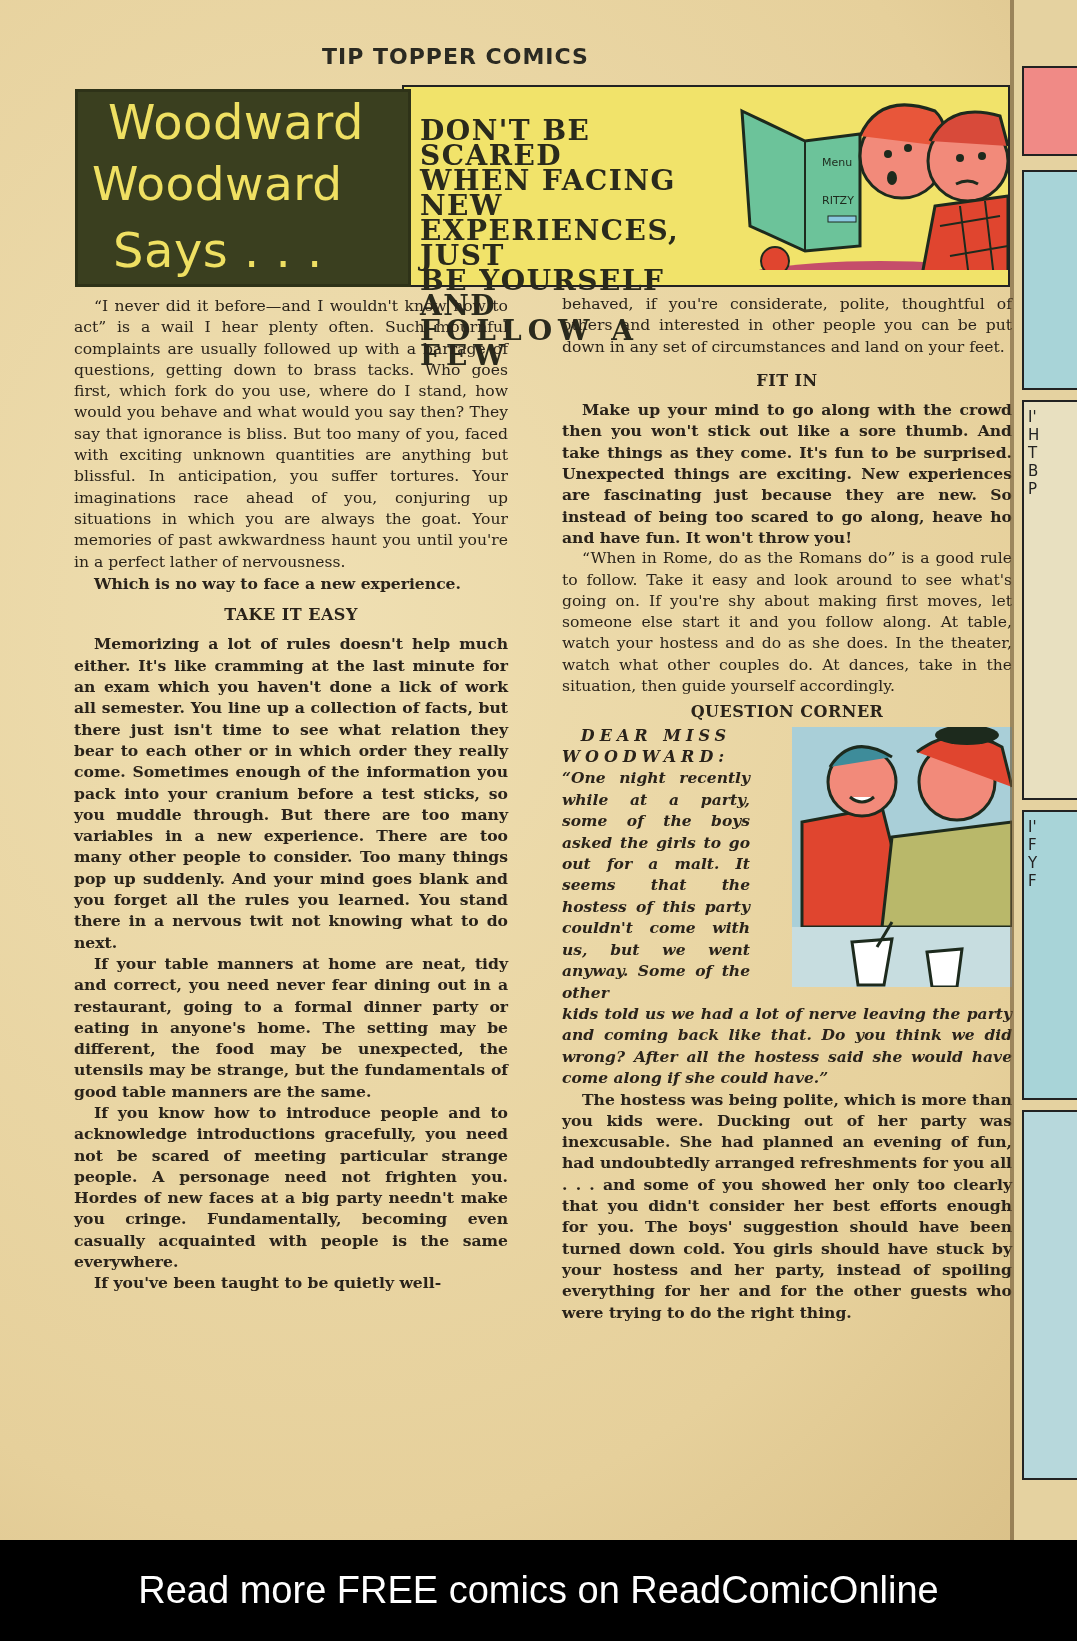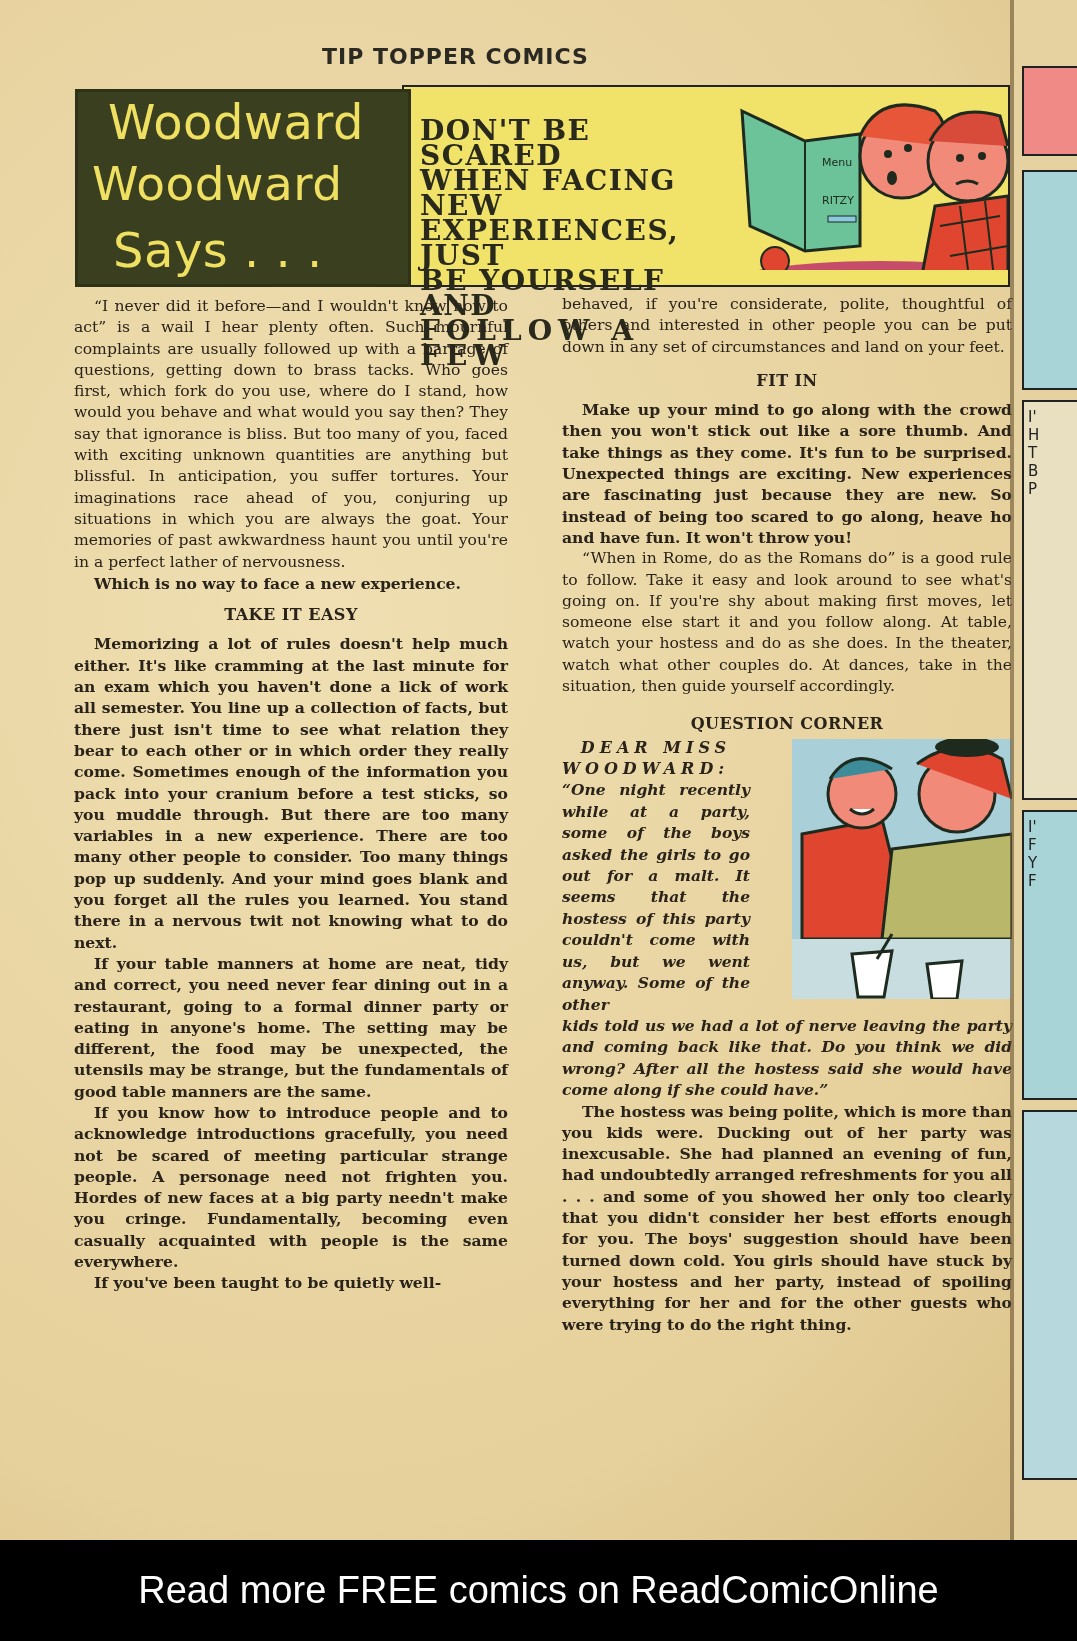--- a/index.html
+++ b/index.html
@@ -136,21 +136,21 @@
     <p style="font-weight:bold;">If your table manners at home are neat, tidy and correct, you need never fear dining out in a restaurant, going to a formal dinner party or eating in anyone's home. The setting may be different, the food may be unexpected, the utensils may be strange, but the fundamentals of good table manners are the same.</p>
     <p style="font-weight:bold;">If you know how to introduce people and to acknowledge introductions gracefully, you need not be scared of meeting particular strange people. A personage need not frighten you. Hordes of new faces at a big party needn't make you cringe. Fundamentally, becoming even casually acquainted with people is the same everywhere.</p>
     <p style="font-weight:bold;">If you've been taught to be quietly well-</p>
   </div>
 
   <div class="col col-right">
     <p class="noindent">behaved, if you're considerate, polite, thoughtful of others and interested in other people you can be put down in any set of circumstances and land on your feet.</p>
     <h3 style="margin-top:12px;">FIT IN</h3>
     <p style="font-weight:bold;">Make up your mind to go along with the crowd then you won't stick out like a sore thumb. And take things as they come. It's fun to be surprised. Unexpected things are exciting. New experiences are fascinating just because they are new. So instead of being too scared to go along, heave ho and have fun. It won't throw you!</p>
     <p>“When in Rome, do as the Romans do” is a good rule to follow. Take it easy and look around to see what's going on. If you're shy about making first moves, let someone else start it and you follow along. At table, watch your hostess and do as she does. In the theater, watch what other couples do. At dances, take in the situation, then guide yourself accordingly.</p>
-    <h3 style="margin:16px 0 2px 0;">QUESTION CORNER</h3>
+    <h3 style="margin:4px 0 2px 0;">QUESTION CORNER</h3>
 
     <div class="qc-illus">
       <svg width="220" height="260" viewBox="0 0 220 260">
         <rect x="0" y="0" width="220" height="260" fill="#a9cfd8"></rect>
         <path d="M10,95 L90,80 L120,200 L10,200 Z" fill="#e0452f" stroke="#1d2a1d" stroke-width="3"></path>
         <circle cx="70" cy="55" r="34" fill="#f28a7a" stroke="#1d2a1d" stroke-width="3"></circle>
         <path d="M38,40 Q60,5 100,30" fill="#3e8c9a" stroke="#1d2a1d" stroke-width="3"></path>
         <path d="M58,70 Q70,80 82,70" stroke="#1d2a1d" stroke-width="3" fill="#fff"></path>
         <path d="M100,110 L220,95 L220,200 L90,200 Z" fill="#b9b86a" stroke="#1d2a1d" stroke-width="3"></path>
         <circle cx="165" cy="55" r="38" fill="#f28a7a" stroke="#1d2a1d" stroke-width="3"></circle>

